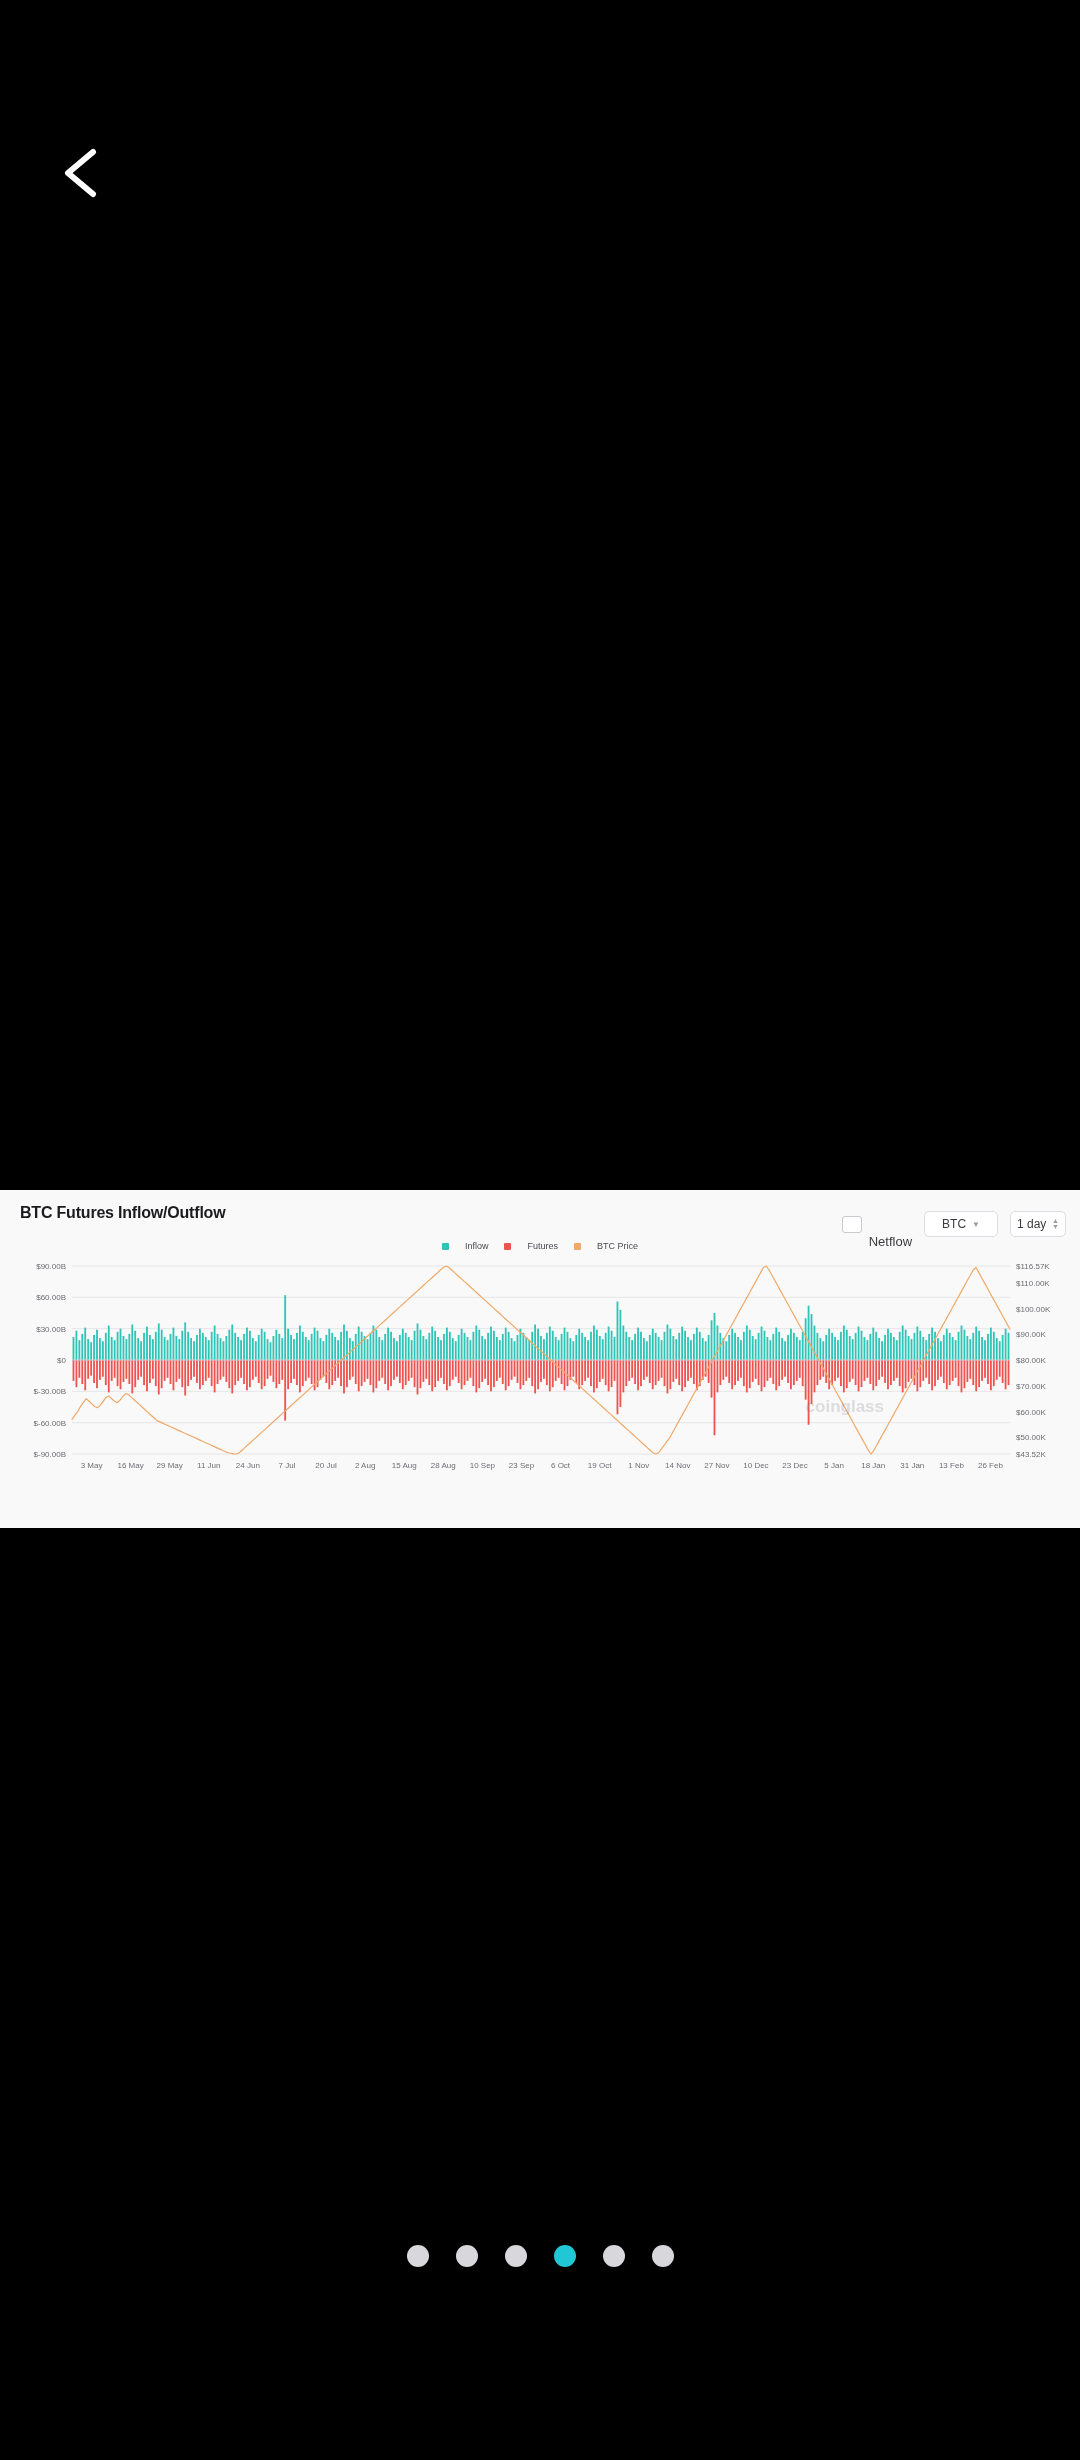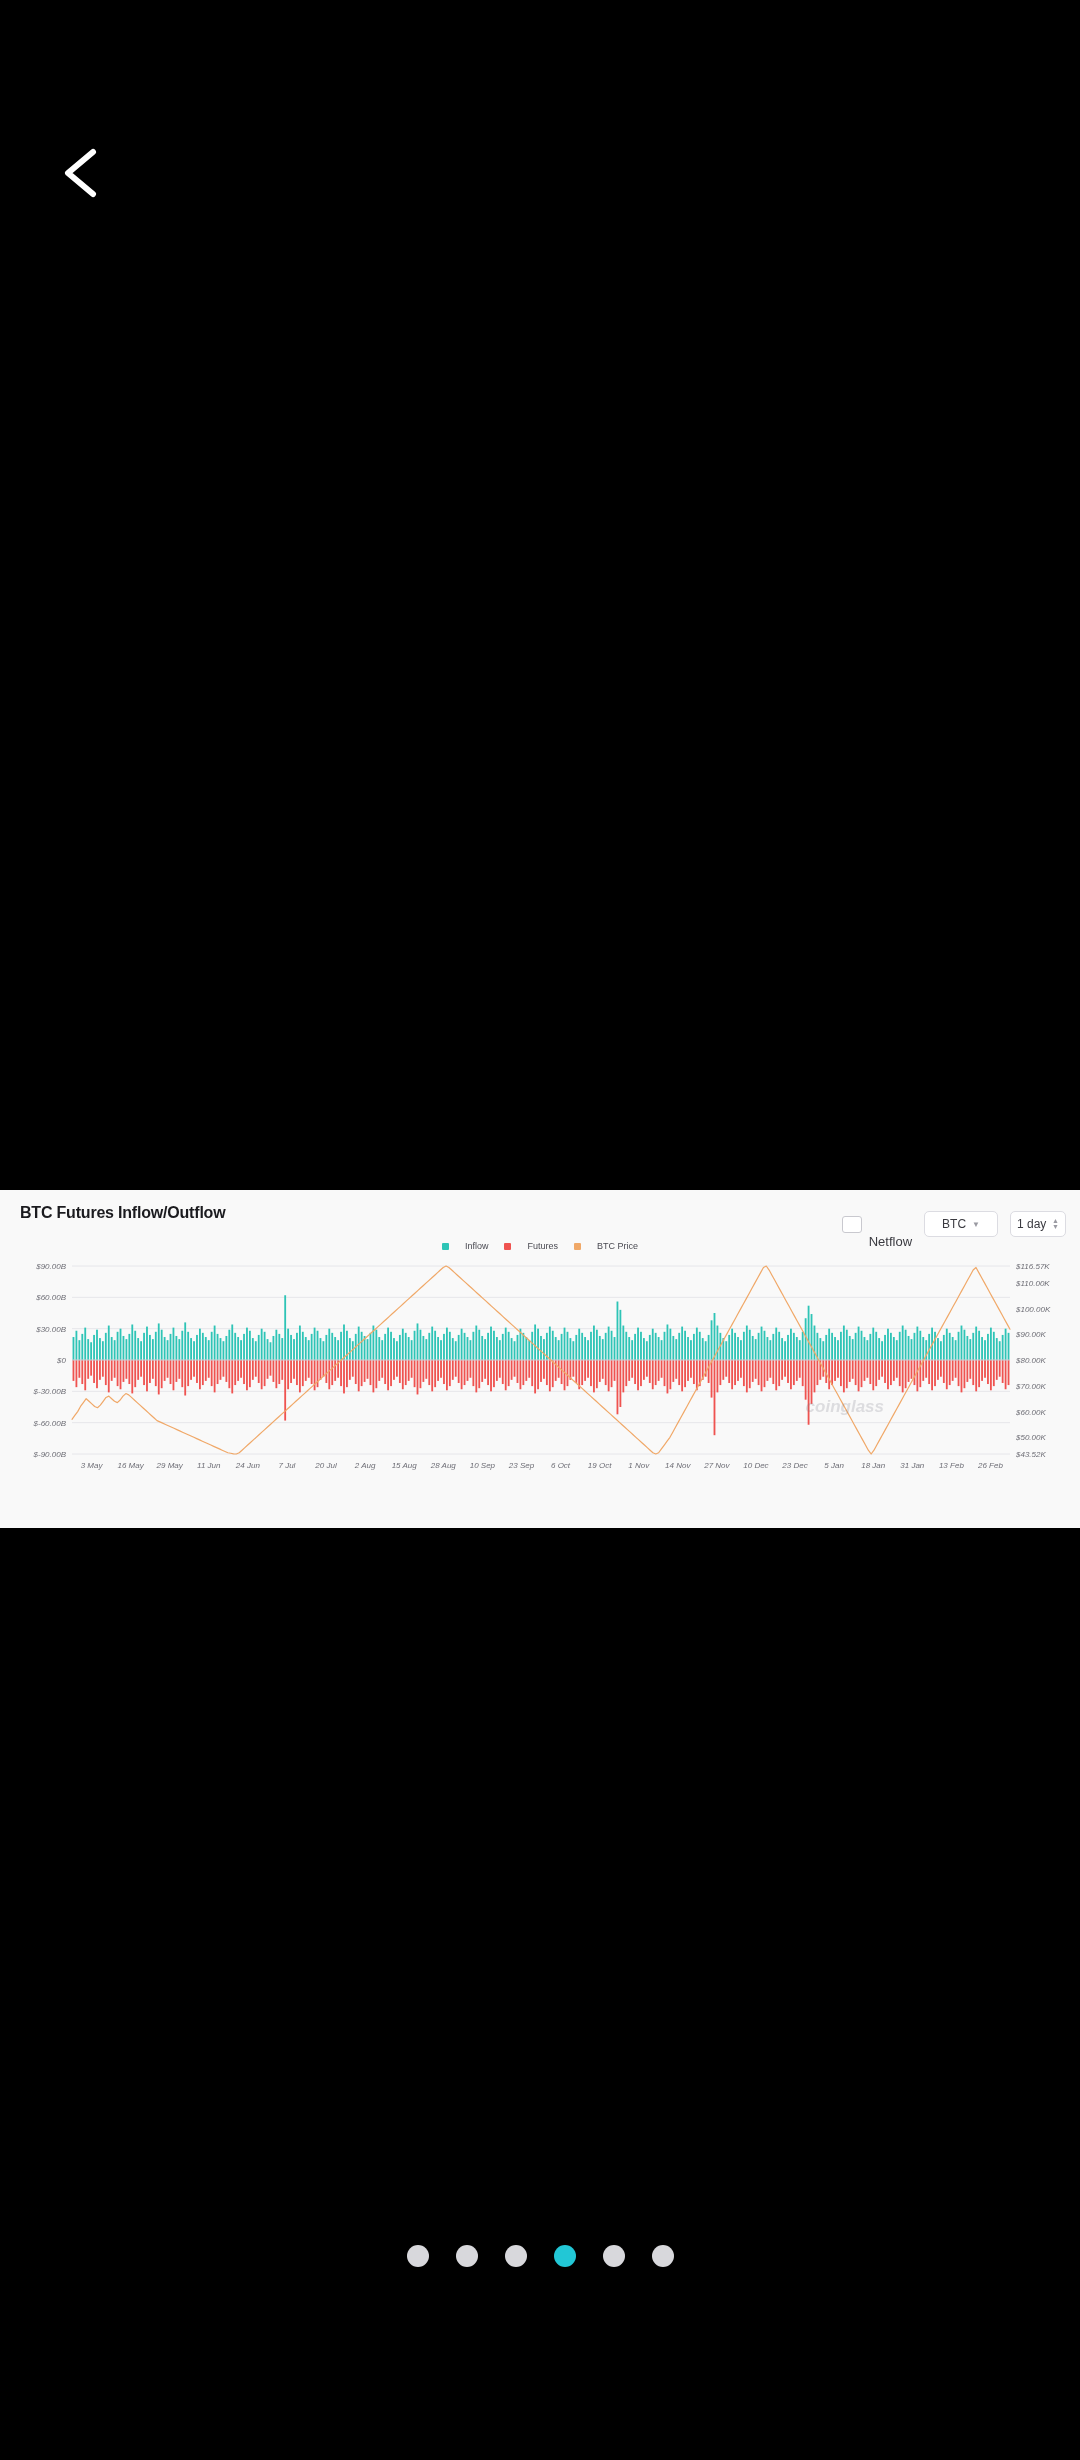--- a/index.html
+++ b/index.html
@@ -146,21 +146,20 @@
     height: 7px;
     border-radius: 1px;
   }
 
   
   #plot-area {
     position: relative;
     margin-top: 4px;
     height: 230px;
     width: 952px;
-    font-style: italic;
   }
   #plot-svg { display: block; }
 
   .watermark {
     position: absolute;
     right: 68px;
     top: 139px;
     font-size: 17px;
     font-weight: bold;
     color: rgba(120,120,130,0.22);

